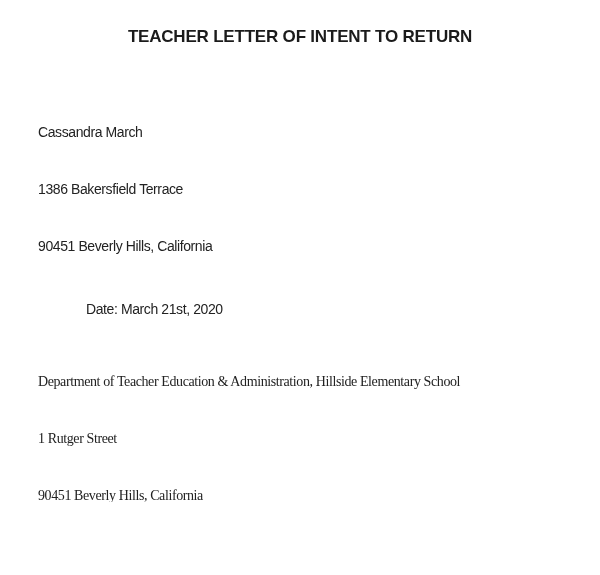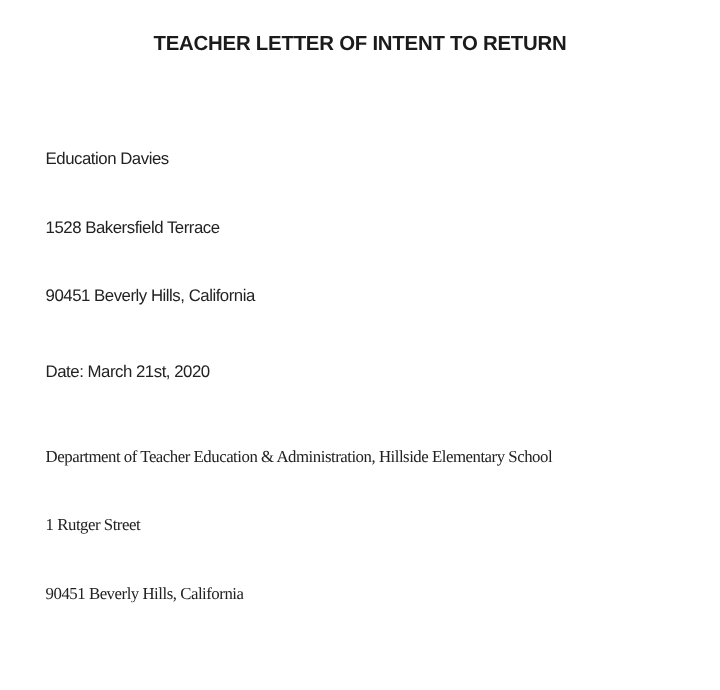--- a/index.html
+++ b/index.html
@@ -29,33 +29,33 @@
     font-size: 17px;
     line-height: 19px;
     font-weight: bold;
     text-align: center;
     color: var(--title-color);
     letter-spacing: -0.2px;
     white-space: pre;
   }
   .block { padding-left: 38px; white-space: pre; }
   .sender     { margin-top: 39px; }
-  .date       { margin-top: 6px;  }
+  .date       { margin-top: 6px; margin-left: 48px;  }
   .recipient  { margin-top: 15px; font-family: Liberation Serif, serif; }
 </style>
 </head>
 <body>
 
 <div class="page">
 
   <h1 class="title">TEACHER LETTER OF INTENT TO RETURN</h1>
 
   <div class="block sender">
-    <div>Education Davies</div>
-    <div>1528 Bakersfield Terrace</div>
+    <div>Cassandra March</div>
+    <div>1386 Bakersfield Terrace</div>
     <div>90451 Beverly Hills, California</div>
   </div>
 
   <div class="block date">Date: March 21st, 2020</div>
 
   <div class="block recipient">
     <div>Department of Teacher Education &amp; Administration, Hillside Elementary School</div>
     <div>1 Rutger Street</div>
     <div>90451 Beverly Hills, California</div>
   </div>

